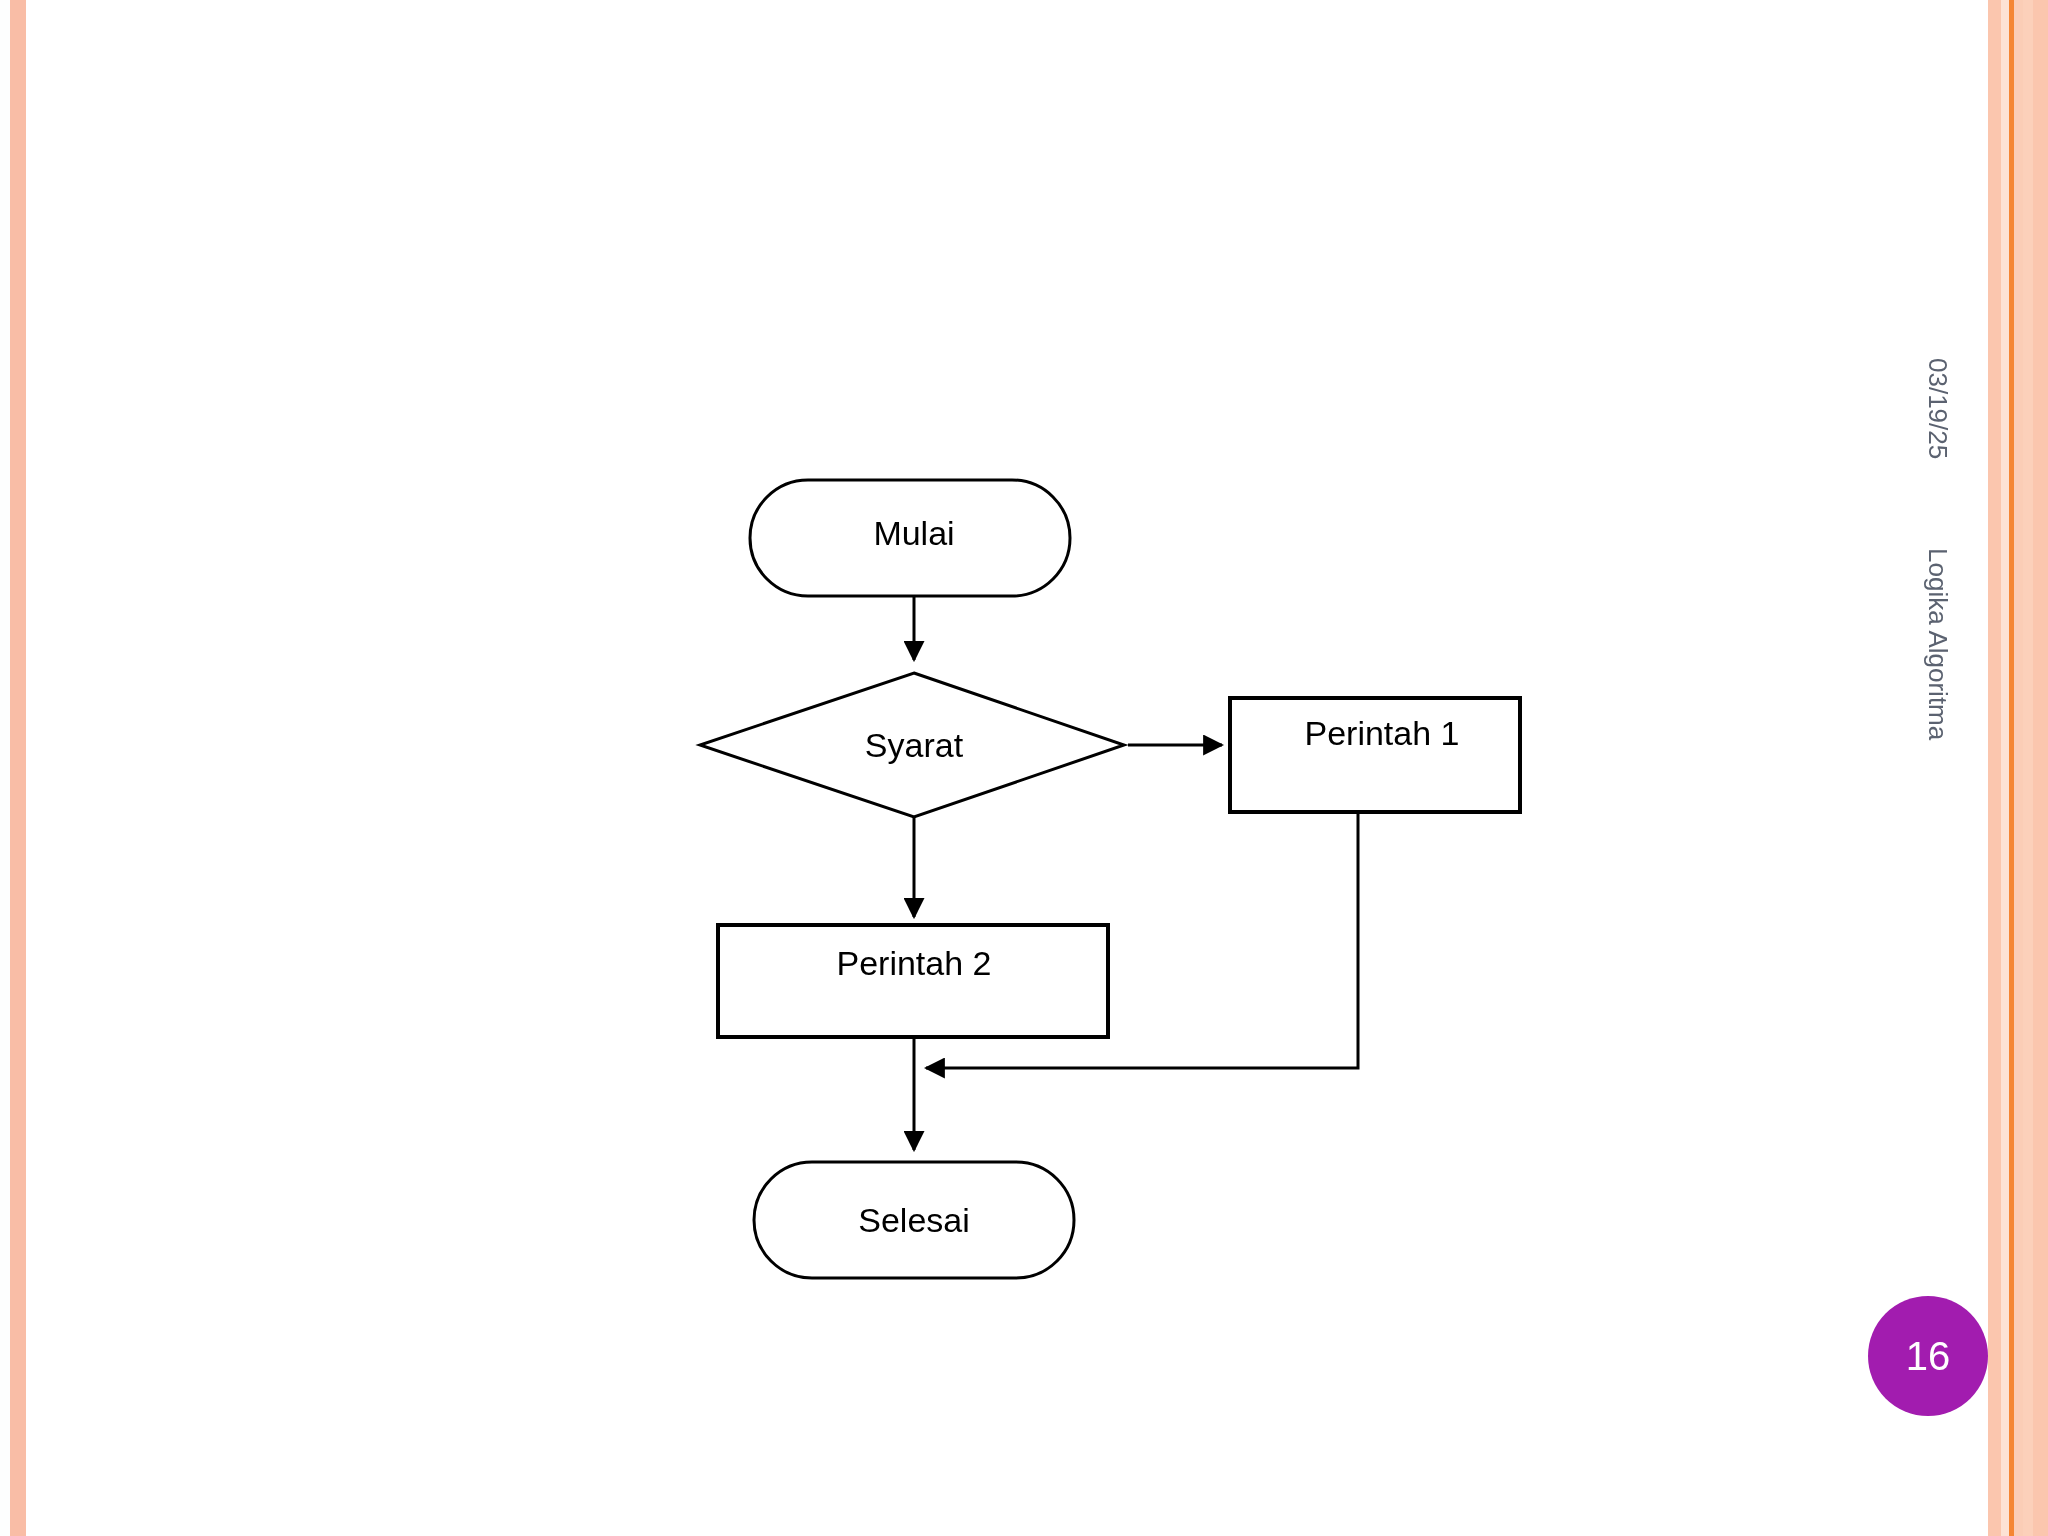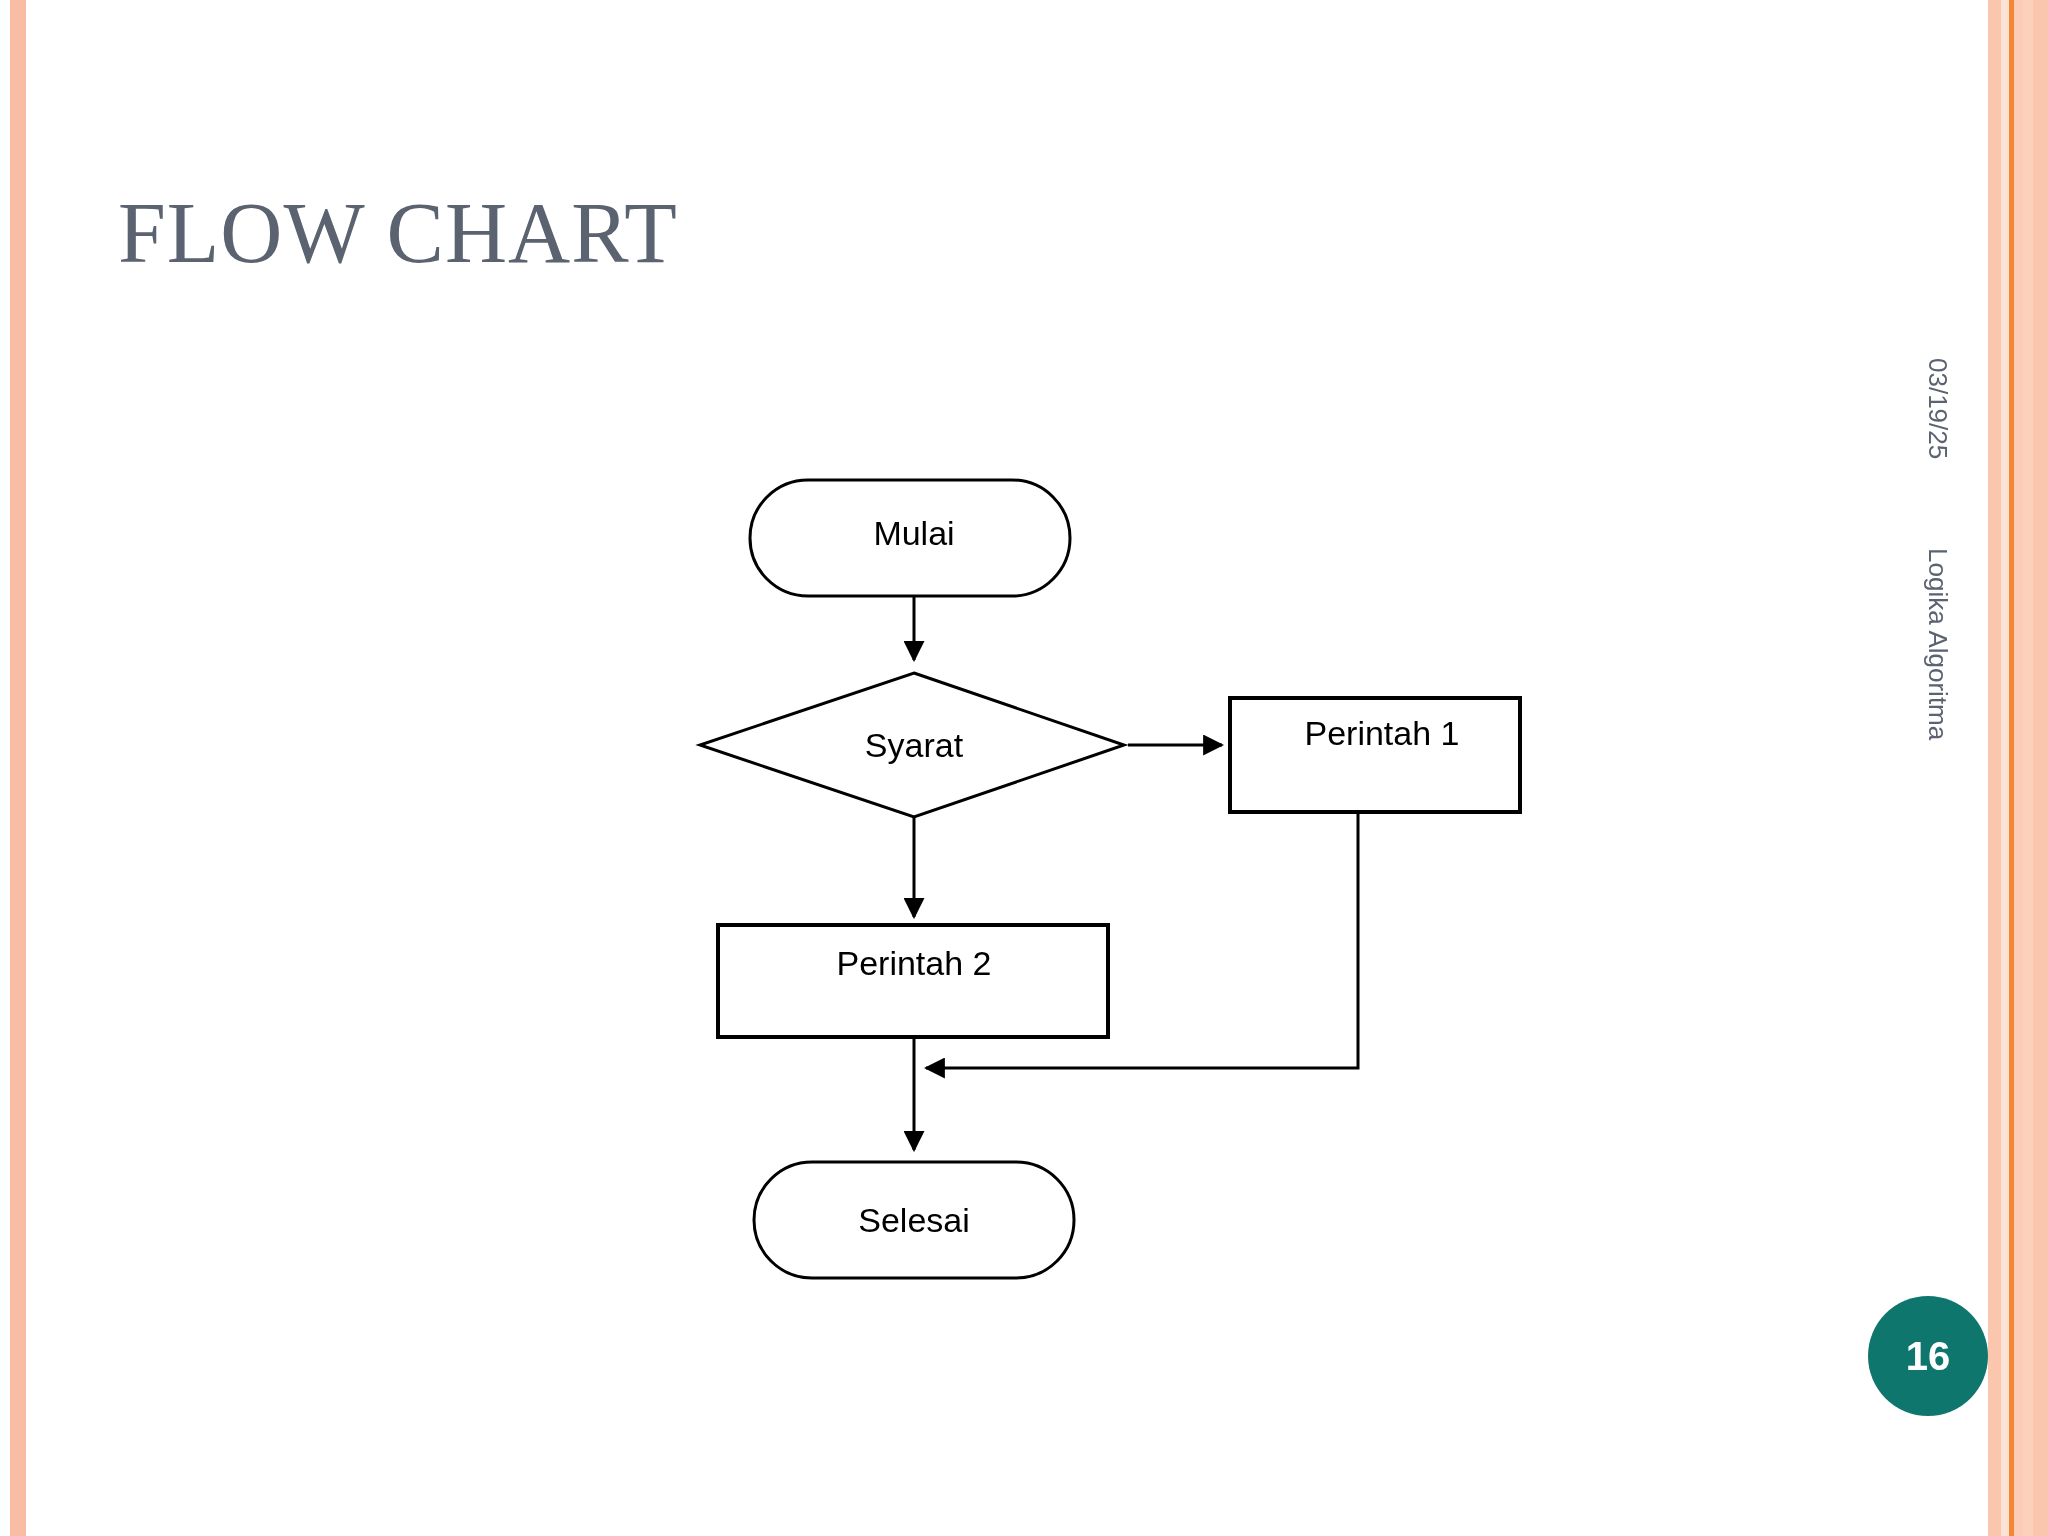--- a/index.html
+++ b/index.html
@@ -61,24 +61,24 @@
   #meta-subject { left: 1953px; top: 548px; }
 
   
   #page-badge {
     position: absolute;
     left: 1868px;
     top: 1296px;
     width: 120px;
     height: 120px;
     border-radius: 50%;
-    background: #0f766e;
+    background: #a21caf;
     color: #ffffff;
     font-size: 40px;
-    font-weight: bold;
+    font-weight: normal;
     display: flex;
     align-items: center;
     justify-content: center;
   }
 
   
   #flowchart {
     position: absolute;
     left: 0;
     top: 0;
@@ -100,21 +100,20 @@
   <div class="stripe stripe-left-salmon"></div>
 
   <div class="stripe stripe-rwhite"></div>
   <div class="stripe stripe-r1"></div>
   <div class="stripe stripe-r2"></div>
   <div class="stripe stripe-r3"></div>
   <div class="stripe stripe-r4"></div>
   <div class="stripe stripe-r5"></div>
   <div class="stripe stripe-r6"></div>
 
-  <div id="page-title">FLOW CHART</div>
 
   <div id="meta-date" class="vmeta">03/19/25</div>
   <div id="meta-subject" class="vmeta">Logika Algoritma</div>
 
   <div id="page-badge">16</div>
 
   <svg id="flowchart" viewBox="0 0 2048 1536">
     <defs>
       <marker id="arrow" viewBox="0 0 10 10" refX="9" refY="5" markerWidth="7" markerHeight="7" orient="auto-start-reverse">
         <path d="M 0 0 L 10 5 L 0 10 z" fill="#000000"></path>

